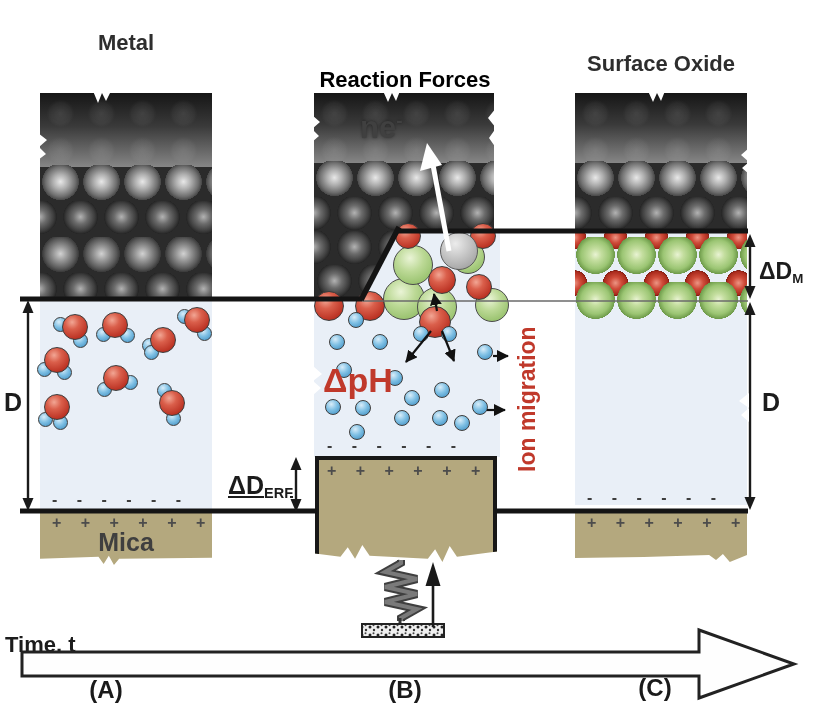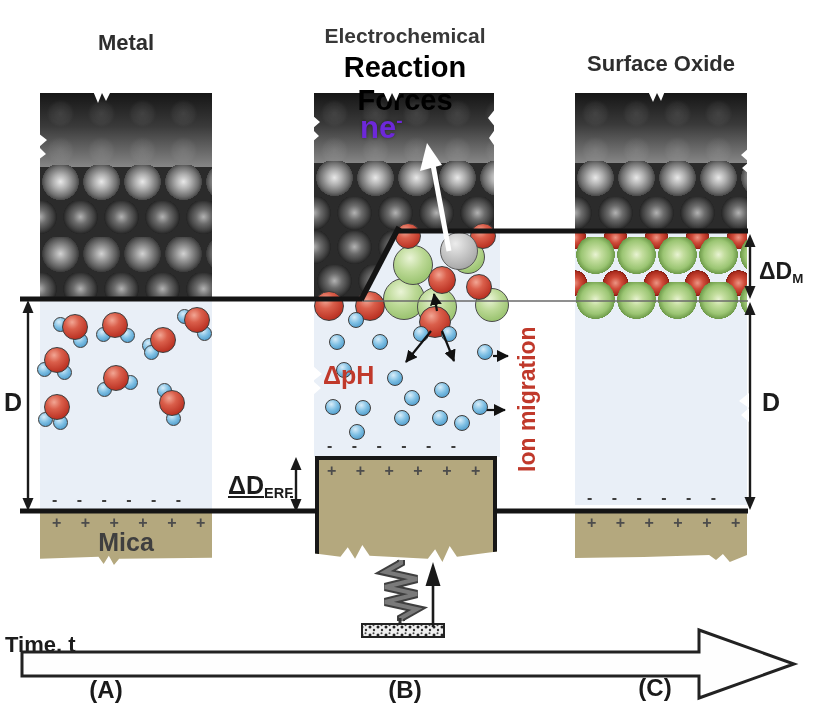--- a/index.html
+++ b/index.html
@@ -166,30 +166,29 @@
 
   <div class="abs chg" style="left:52px;top:491px;">- - - - - -</div>
   <div class="abs chg" style="left:52px;top:514px;color:#4c4c4c;">+ + + + + +</div>
   <div class="abs chg" style="left:327px;top:437px;">- - - - - -</div>
   <div class="abs chg" style="left:327px;top:462px;color:#4c4c4c;">+ + + + + +</div>
   <div class="abs chg" style="left:587px;top:489px;">- - - - - -</div>
   <div class="abs chg" style="left:587px;top:514px;color:#4c4c4c;">+ + + + + +</div>
 
   <div class="abs ttl" style="left:40px;top:30px;width:172px;font-size:22px;">Metal</div>
 
-  <div class="abs ttl" style="left:300px;top:24px;width:210px;font-size:21px;color:#383838;">Electrochemical</div>
-  <div class="abs ttl" style="left:300px;top:51px;width:210px;font-size:29px;color:#000;">Reaction Forces</div>
+  <div class="abs ttl" style="left:300px;top:67px;width:210px;font-size:22px;color:#000;">Reaction Forces</div>
 
   <div class="abs ttl" style="left:560px;top:51px;width:202px;font-size:22px;">Surface Oxide</div>
 
-  <div class="abs" style="left:360px;top:110px;color:#6d28d9;font-weight:bold;font-size:31px;text-shadow:0 0 3px rgba(0,0,0,.4);">
+  <div class="abs" style="left:360px;top:110px;color:#404040;font-weight:bold;font-size:31px;text-shadow:0 0 3px rgba(0,0,0,.4);">
     <span>ne</span><span class="sup">-</span>
   </div>
 
-  <div class="abs redlbl" style="left:323px;top:361px;font-size:25px;">ΔpH</div>
+  <div class="abs redlbl" style="left:323px;top:361px;font-size:34px;">ΔpH</div>
 
   <div class="abs redlbl vert" style="left:514px;top:472px;font-size:23px;">Ion migration</div>
 
   <div class="abs lbl" style="left:4px;top:388px;font-size:25px;font-weight:600;">D</div>
 
   <div class="abs lbl" style="left:228px;top:471px;font-size:25px;font-weight:600;text-decoration:underline;">
     <span>ΔD</span><span class="sub">ERF</span>
   </div>
 
   <div class="abs lbl" style="left:759px;top:258px;font-size:23px;font-weight:600;">

